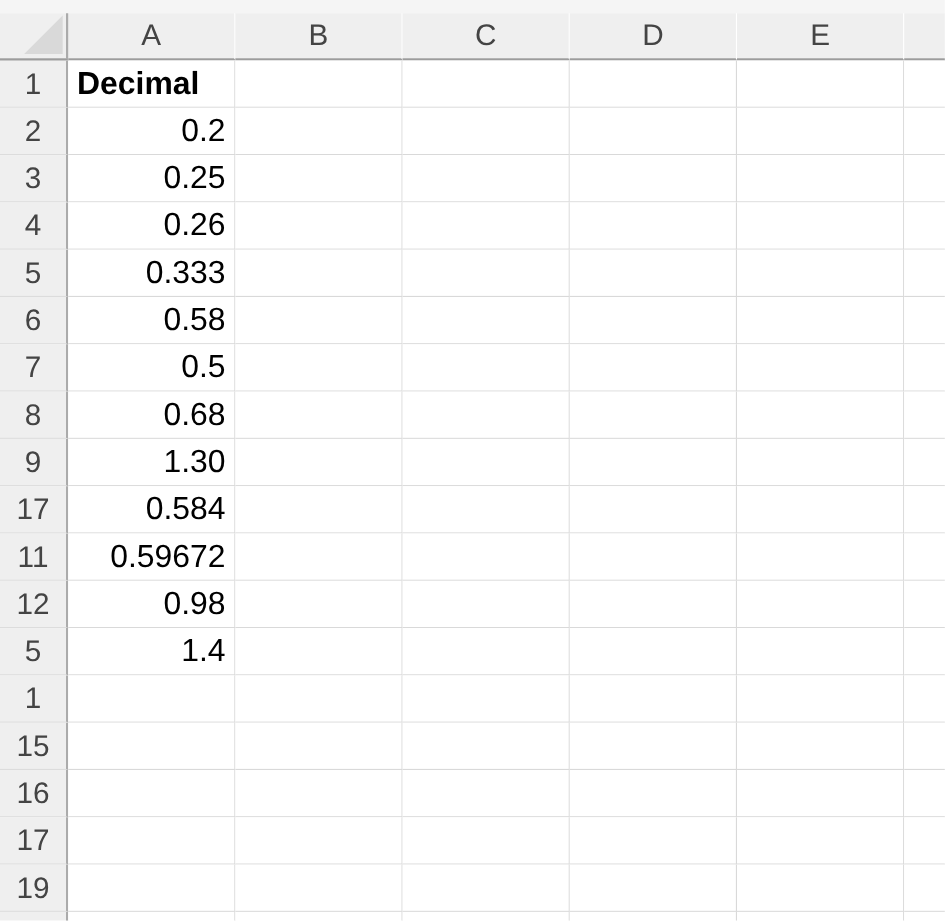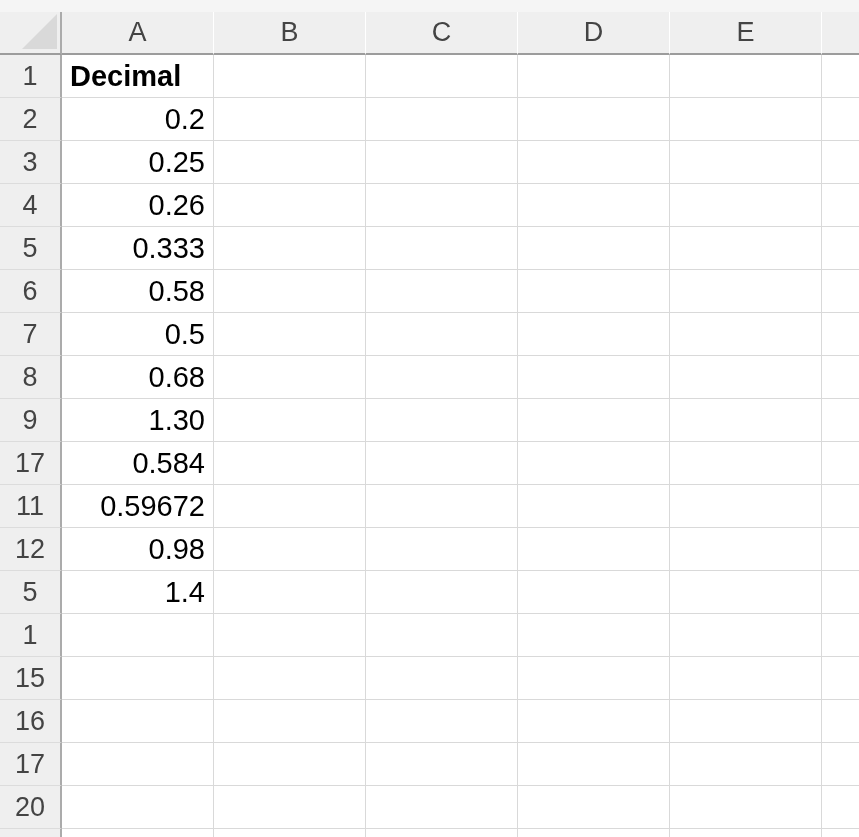--- a/index.html
+++ b/index.html
@@ -205,21 +205,21 @@
       <div class="cell"></div>
       <div class="cell"></div>
       <div class="cell lastcol"></div>
       <div class="rowhdr">17</div>
       <div class="cell"></div>
       <div class="cell"></div>
       <div class="cell"></div>
       <div class="cell"></div>
       <div class="cell"></div>
       <div class="cell lastcol"></div>
-      <div class="rowhdr">20</div>
+      <div class="rowhdr">19</div>
       <div class="cell"></div>
       <div class="cell"></div>
       <div class="cell"></div>
       <div class="cell"></div>
       <div class="cell"></div>
       <div class="cell lastcol"></div>
       <div class="rowhdr partial"></div>
       <div class="cell partial"></div>
       <div class="cell partial"></div>
       <div class="cell partial"></div>

